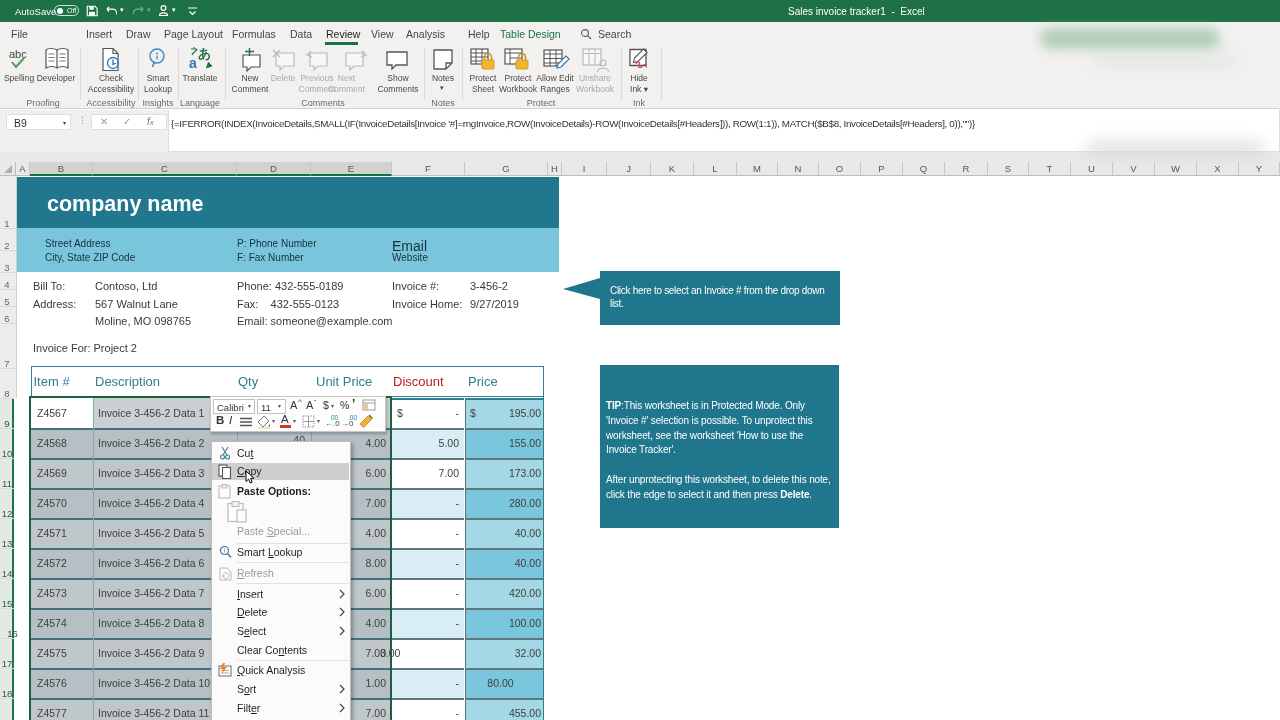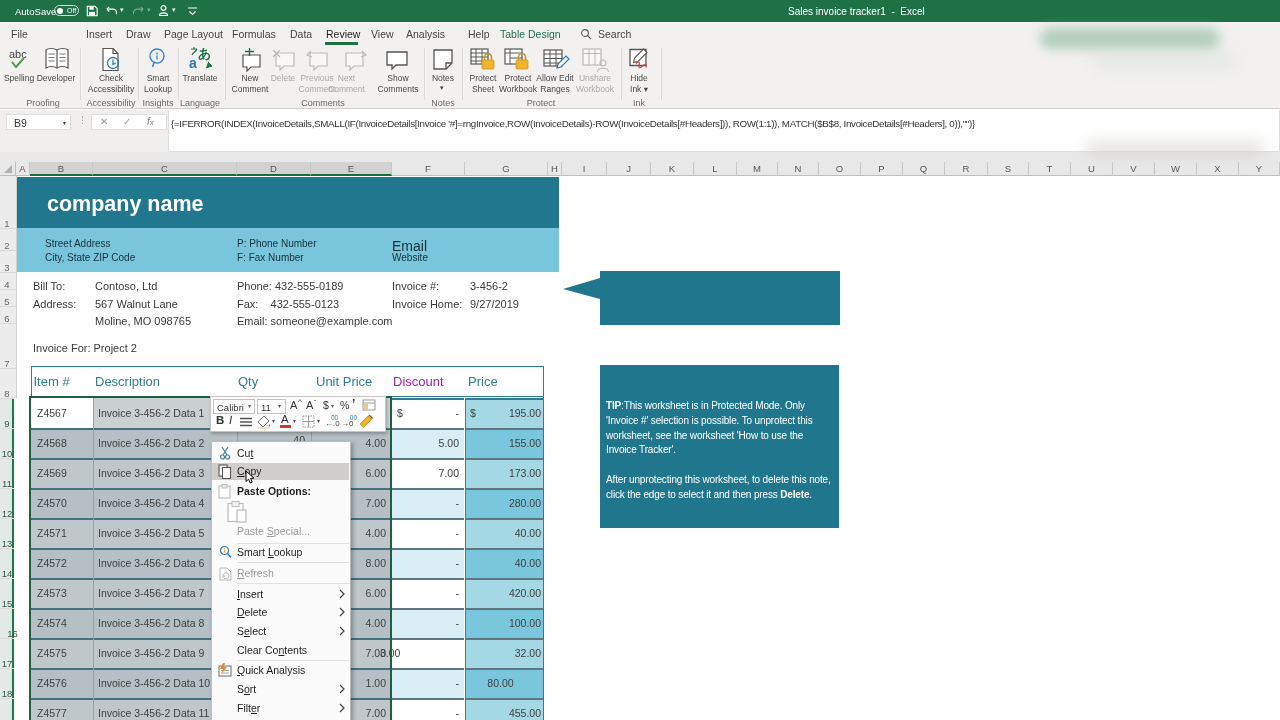--- a/index.html
+++ b/index.html
@@ -326,21 +326,21 @@
     <div class="abs" style="left:392px; top:121.5px; font-size:11px; color:#3a3a3a;">Invoice Home:</div>
     <div class="abs" style="left:470px; top:121.5px; font-size:11px; color:#3a3a3a;">9/27/2019</div>
     <div class="abs" style="left:95px; top:139px; font-size:11px; color:#3a3a3a;">Moline, MO 098765</div>
     <div class="abs" style="left:237px; top:139px; font-size:11px; color:#3a3a3a;">Email: someone@example.com</div>
     <div class="abs" style="left:33px; top:165.5px; font-size:11px; color:#3a3a3a;">Invoice For: Project 2</div>
     <div class="abs" style="left:31px; top:190px; width:513px; height:31px; border:1px solid #2e7d92; background:#fff;"></div>
     <div class="abs" style="left:33.5px; top:198px; font-size:13px; color:#2e7d92;">Item #</div>
     <div class="abs" style="left:95px; top:198px; font-size:13px; color:#2e7d92;">Description</div>
     <div class="abs" style="left:238px; top:198px; font-size:13px; color:#2e7d92;">Qty</div>
     <div class="abs" style="left:316px; top:198px; font-size:13px; color:#2e7d92;">Unit Price</div>
-    <div class="abs" style="left:393px; top:198px; font-size:13px; color:#a21caf;">Discount</div>
+    <div class="abs" style="left:393px; top:198px; font-size:13px; color:#b91c1c;">Discount</div>
     <div class="abs" style="left:468px; top:198px; font-size:13px; color:#2e7d92;">Price</div>
     <div class="abs" style="left:30px; top:222px; width:63px; height:30px; background:#fff;"></div>
     <div class="abs" style="left:93px; top:222px; width:299px; height:30px; background:#cbd0d2;"></div>
     <div class="abs" style="left:392px; top:222px; width:72px; height:30px; background:#ffffff; border-top:2px solid #2e7d92;"></div>
     <div class="abs" style="left:466px; top:222px; width:77px; height:30px; background:#a3d8e4; border-top:2px solid #2e7d92;"></div>
     <div class="cell" style="left:37px; top:231px;">Z4567</div>
     <div class="cell" style="left:98px; top:231px;">Invoice 3-456-2 Data 1</div>
     <div class="cell" style="left:397px; top:231px;">$</div>
     <div class="cell" style="left:380px; top:231px; width:79px; text-align:right;">-</div>
     <div class="cell" style="left:470px; top:231px;">$</div>
@@ -431,20 +431,21 @@
     <div class="abs" style="left:311px; top:222px; width:1px; height:322px; background:#84a8b0;"></div>
     <div class="abs" style="left:465px; top:222px; width:1px; height:322px; background:#5a737e;"></div>
     <div class="abs" style="left:543px; top:221px; width:1px; height:323px; background:#2e7d92;"></div>
     <div class="abs" style="left:29px; top:220px; width:363px; height:2px; background:#1d5f3f;"></div>
     <div class="abs" style="left:29px; top:220px; width:2px; height:324px; background:#1d5f3f;"></div>
     <div class="abs" style="left:390px; top:220px; width:2px; height:324px; background:#1d5f3f;"></div>
     <div class="abs" style="left:600px; top:95px; width:240px; height:54px; background:#20768c;"></div>
     <svg class="abs" style="left:563px; top:102px;" width="37" height="21">
         <path d="M37 0 L0 11 L37 21 z" fill="#20768c"></path>
       </svg>
+    <div class="abs" style="left:610px; top:109px; width:235px; font-size:10px; letter-spacing:-0.3px; line-height:12.5px; color:#fff;">Click here to select an Invoice # from the drop down<br>list.</div>
     <div class="abs" style="left:600px; top:189px; width:239px; height:163px; background:#20768c;"></div>
     <div class="abs" style="left:606px; top:223px; width:240px; font-size:10px; letter-spacing:-0.15px; line-height:14.8px; color:#fff; white-space:nowrap;"><b>TIP</b>:This worksheet is in Protected Mode. Only<br>'Invoice #' selection is possible. To unprotect this<br>worksheet, see the worksheet 'How to use the<br>Invoice Tracker'.<br><br>After unprotecting this worksheet, to delete this note,<br>click the edge to select it and then press <b>Delete</b>.</div>
   </div>
 
   <div class="abs" style="left:210px; top:396px; width:176px; height:36px; background:#fdfdfd; border:1px solid #c8c7c6; box-shadow:1px 2px 3px rgba(0,0,0,.25);"></div>
   <div class="abs" style="left:213px; top:399px; width:42px; height:15px; border:1px solid #c3c2c1; background:#fff; font-size:9.5px; color:#333; padding:1.5px 0 0 3px;">Calibri</div>
   <span class="abs" style="left:248px; top:402px; font-size:6px; color:#555;">▾</span>
   <div class="abs" style="left:257px; top:399px; width:29px; height:15px; border:1px solid #c3c2c1; background:#fff; font-size:9.5px; color:#333; padding:1.5px 0 0 3px;">11</div>
   <span class="abs" style="left:278px; top:402px; font-size:6px; color:#555;">▾</span>
   <span class="abs" style="left:290px; top:399px; font-size:11px; color:#333;">A</span>

